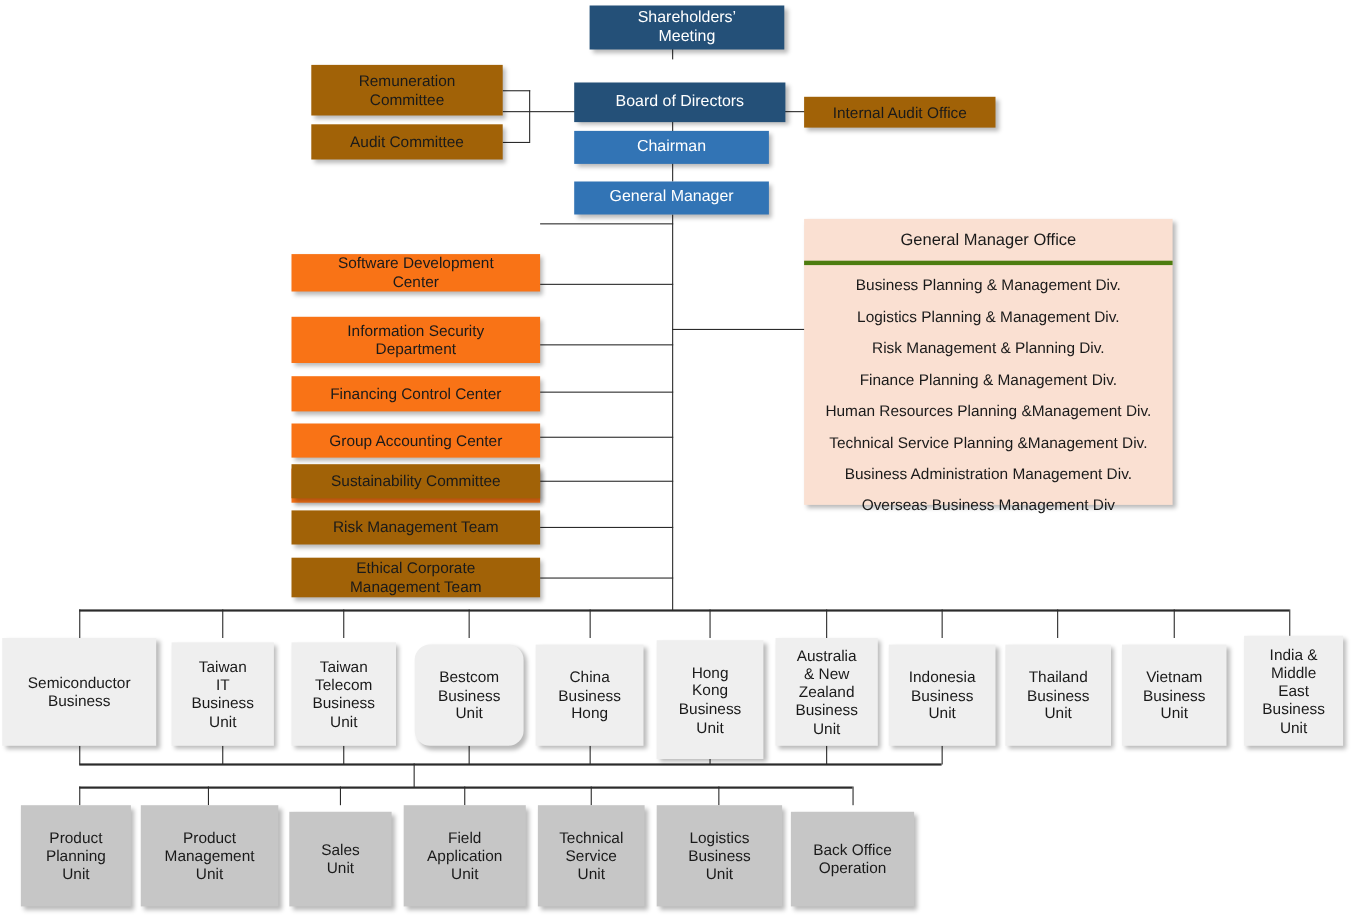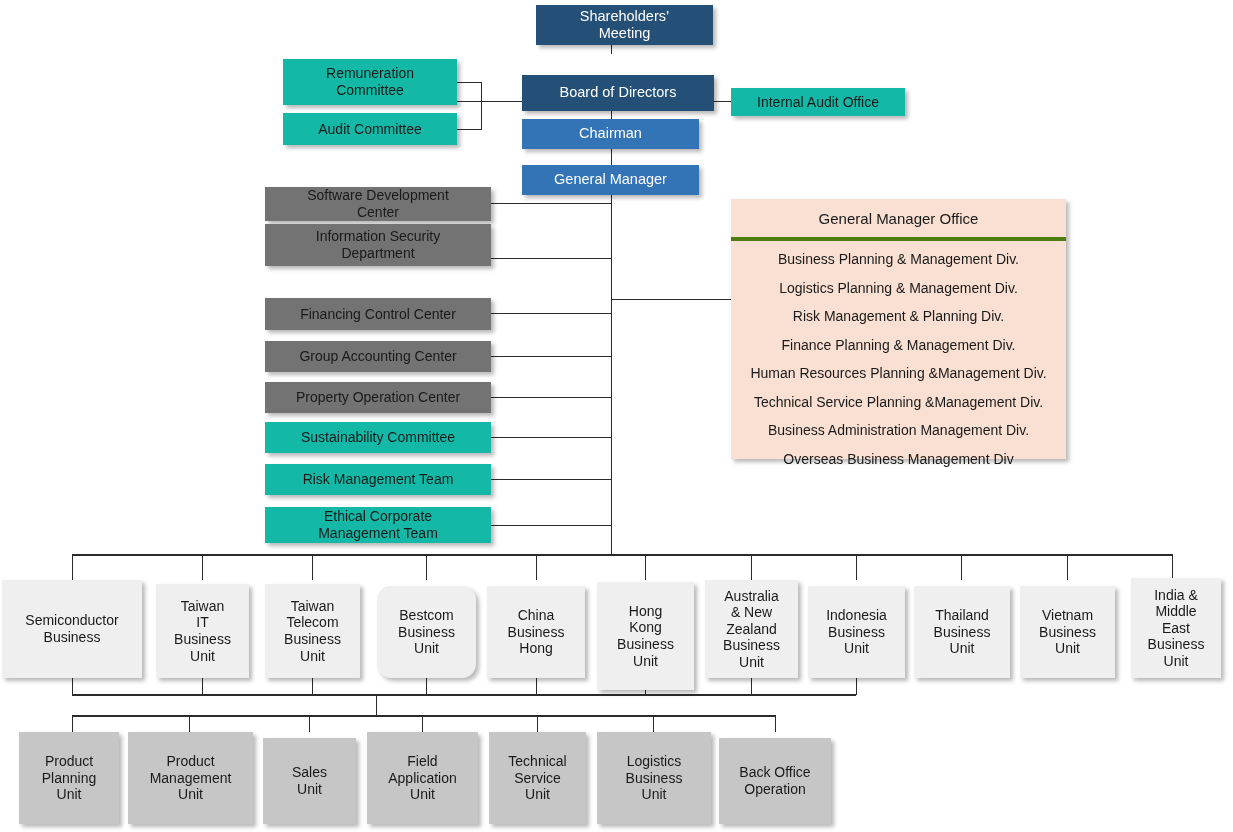--- a/index.html
+++ b/index.html
@@ -18,22 +18,22 @@
     display:flex;align-items:center;justify-content:center;
     text-align:center;
     line-height:1.18;
     box-shadow:3px 3px 4px rgba(0,0,0,0.28);
     white-space:pre-line;
   }
 
   
   .navy{background:#245078;color:#ffffff;font-size:14.5px;}
   .blue{background:#3274b5;color:#ffffff;font-size:14.5px;}
-  .midblue{background:#737373;color:#1a1a1a;font-size:14px;}
-  .paleblue{background:#14b8a6;color:#1a1a1a;font-size:14px;}
+  .midblue{background:#f97316;color:#1a1a1a;font-size:14px;margin-top:44px;}
+  .paleblue{background:#a16207;color:#1a1a1a;font-size:14px;}
   .grey{background:#efefef;color:#1a1a1a;font-size:14px;}
   .darkgrey{background:#c6c6c6;color:#1a1a1a;font-size:14px;}
 
   .gmo{
     position:absolute;
     background:#fae0d2;
     box-shadow:3px 3px 4px rgba(0,0,0,0.28);
     box-sizing:border-box;
   }
   .gmo-title{
@@ -120,21 +120,21 @@
   <div class="node blue" style="left:522px;top:165px;width:177px;height:30px;">General Manager</div>
 
   <div class="node paleblue" style="left:283px;top:59px;width:174px;height:46px;">Remuneration
 Committee</div>
   <div class="node paleblue" style="left:283px;top:113px;width:174px;height:32px;">Audit Committee</div>
 
   <div class="node paleblue" style="left:731px;top:88px;width:174px;height:28px;">Internal Audit Office</div>
 
   <div class="node midblue" style="left:265px;top:187px;width:226px;height:34px;">Software Development
 Center</div>
-  <div class="node midblue" style="left:265px;top:224px;width:226px;height:42px;">Information Security
+  <div class="node midblue" style="left:265px;top:244px;width:226px;height:42px;">Information Security
 Department</div>
   <div class="node midblue" style="left:265px;top:298px;width:226px;height:32px;">Financing Control Center</div>
   <div class="node midblue" style="left:265px;top:341px;width:226px;height:31px;">Group Accounting Center</div>
   <div class="node midblue" style="left:265px;top:382px;width:226px;height:31px;">Property Operation Center</div>
   <div class="node paleblue" style="left:265px;top:422px;width:226px;height:31px;">Sustainability Committee</div>
   <div class="node paleblue" style="left:265px;top:464px;width:226px;height:31px;">Risk Management Team</div>
   <div class="node paleblue" style="left:265px;top:507px;width:226px;height:36px;">Ethical Corporate
 Management Team</div>
 
   <div class="gmo" style="left:731px;top:199px;width:335px;height:260px;">

